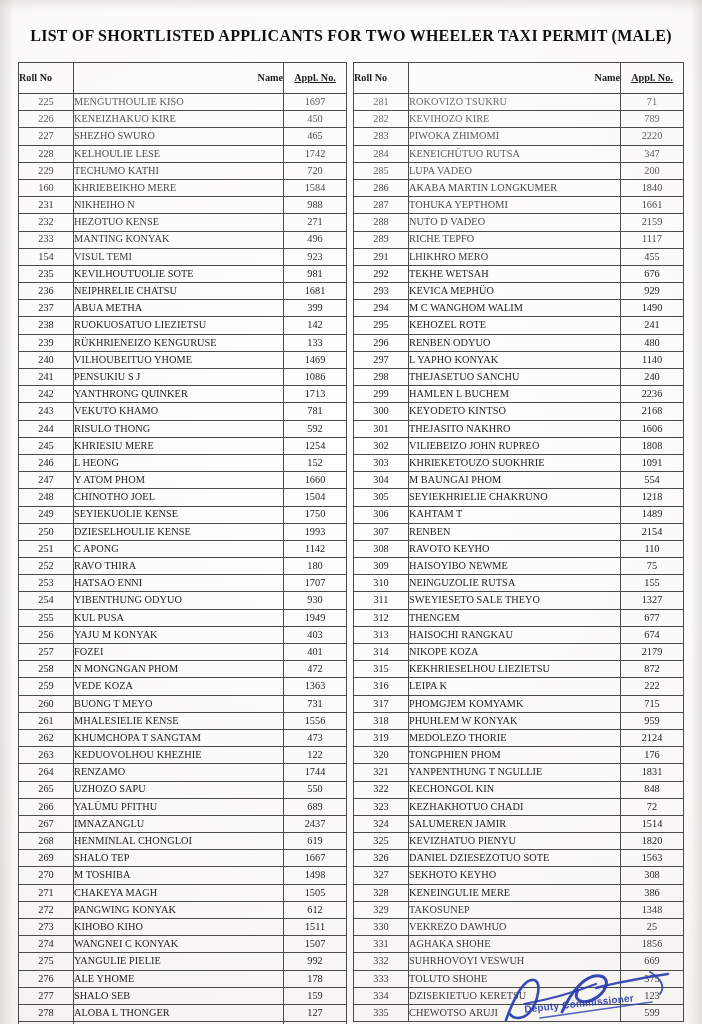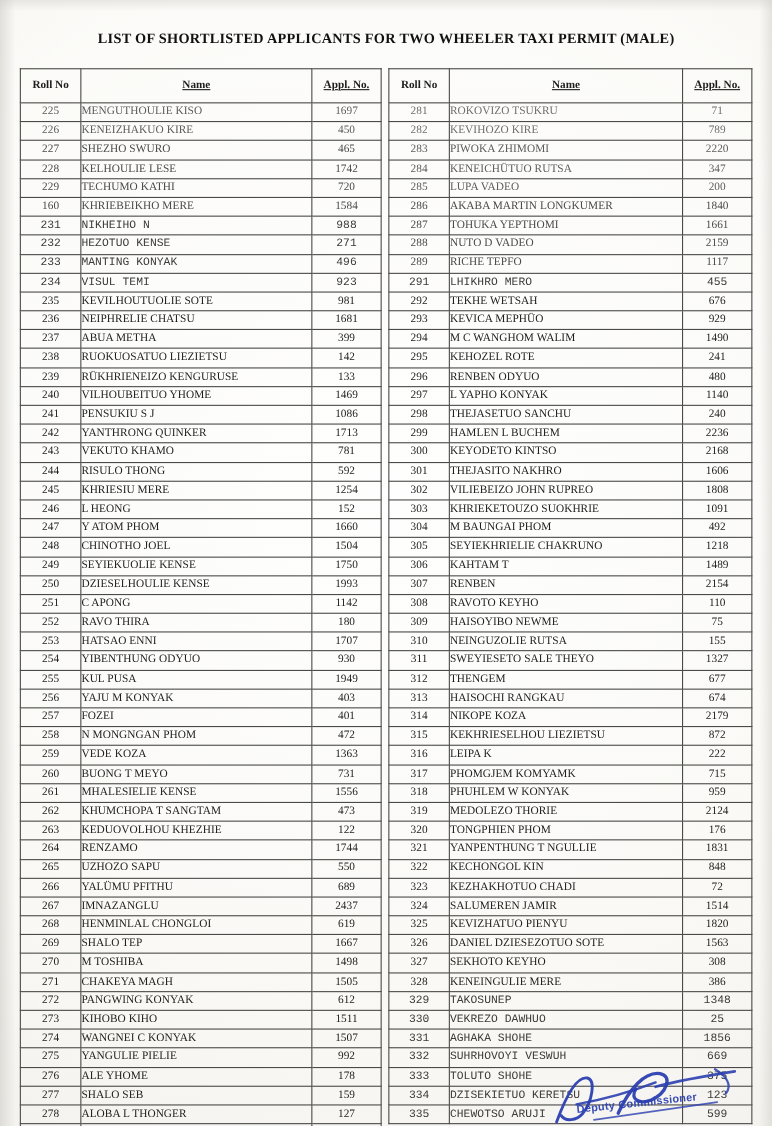--- a/index.html
+++ b/index.html
@@ -45,21 +45,21 @@
   }
 
   .doc-title {
     position: absolute;
     top: 27px;
     left: 0;
     width: 702px;
     text-align: center;
     font-family: "Liberation Serif", "DejaVu Serif", serif;
     font-weight: bold;
-    font-size: 13px;
+    font-size: 16px;
     letter-spacing: 0.25px;
     color: #111;
   }
 
   .tables-wrap {
     position: absolute;
     left: 18px;
     top: 62px;
     width: 666px;
     display: flex;
@@ -89,33 +89,33 @@
   table.applicants th {
     font-weight: bold;
     font-size: 10.2px;
     height: 30px;
     vertical-align: middle;
   }
   .col-roll { width: 54px; text-align: center; }
   .col-name { text-align: left; }
   .col-appl { width: 62px; text-align: center; }
 
-  th.col-roll { text-align: center; }
-  th.col-name { text-align: center; padding-left: 4px; text-decoration: underline; }
+  th.col-roll { text-align: left; }
+  th.col-name { text-align: right; padding-left: 4px; }
   th.col-appl { text-align: center; text-decoration: underline; }
 
   td.roll { text-align: center; font-size: 10.4px; }
   td.name { text-align: left; padding-left: 4px; font-size: 10.3px; letter-spacing: 0.05px; }
   td.appl { text-align: center; font-size: 10.3px; }
 
   
   tbody tr.fade1 td { color: #6f6f6d; }
   tbody tr.fade2 td { color: #5c5c5a; }
   tbody tr.fade3 td { color: #4a4a48; }
-  tbody tr.fade4 td { color: #3b3b39; font-family: Liberation Mono, monospace; }
+  tbody tr.fade4 td { color: #3b3b39; }
 
   
   .signature {
     position: absolute;
     left: 500px;
     top: 968px;
     width: 200px;
     height: 56px;
     pointer-events: none;
   }
@@ -194,21 +194,21 @@
           <td class="roll col-roll">232</td>
           <td class="name col-name">HEZOTUO KENSE</td>
           <td class="appl col-appl">271</td>
         </tr>
         <tr class="fade4">
           <td class="roll col-roll">233</td>
           <td class="name col-name">MANTING KONYAK</td>
           <td class="appl col-appl">496</td>
         </tr>
         <tr class="fade4">
-          <td class="roll col-roll">234</td>
+          <td class="roll col-roll">154</td>
           <td class="name col-name">VISUL TEMI</td>
           <td class="appl col-appl">923</td>
         </tr>
         <tr>
           <td class="roll col-roll">235</td>
           <td class="name col-name">KEVILHOUTUOLIE SOTE</td>
           <td class="appl col-appl">981</td>
         </tr>
         <tr>
           <td class="roll col-roll">236</td>
@@ -548,21 +548,21 @@
           <td class="appl col-appl">1808</td>
         </tr>
         <tr>
           <td class="roll col-roll">303</td>
           <td class="name col-name">KHRIEKETOUZO SUOKHRIE</td>
           <td class="appl col-appl">1091</td>
         </tr>
         <tr>
           <td class="roll col-roll">304</td>
           <td class="name col-name">M BAUNGAI PHOM</td>
-          <td class="appl col-appl">492</td>
+          <td class="appl col-appl">554</td>
         </tr>
         <tr>
           <td class="roll col-roll">305</td>
           <td class="name col-name">SEYIEKHRIELIE CHAKRUNO</td>
           <td class="appl col-appl">1218</td>
         </tr>
         <tr>
           <td class="roll col-roll">306</td>
           <td class="name col-name">KAHTAM T</td>
           <td class="appl col-appl">1489</td>

